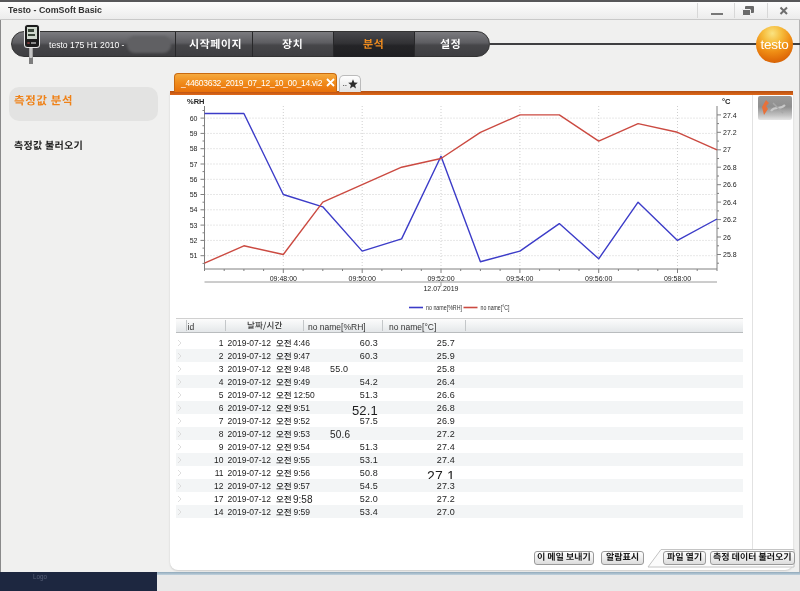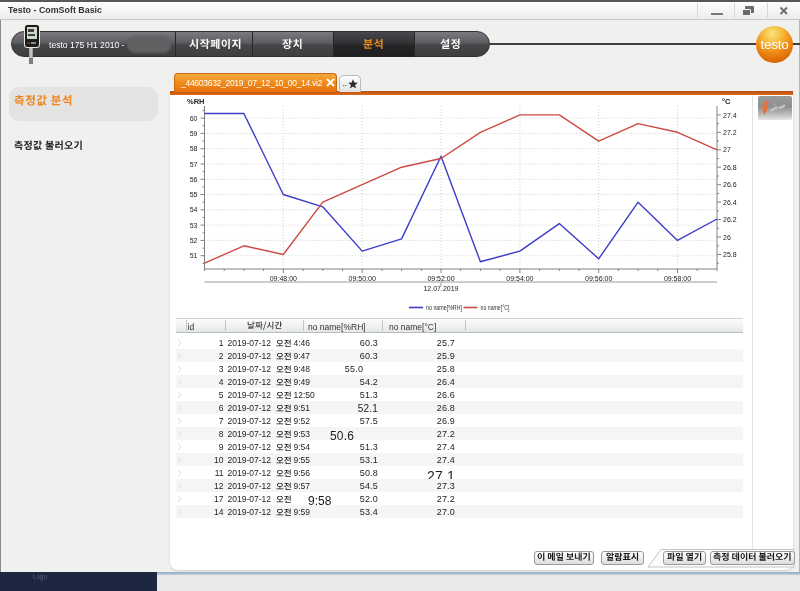--- a/index.html
+++ b/index.html
@@ -243,21 +243,21 @@
 <div class="abs" style="left:407px;top:351.2px;width:48px;font-size:9px;letter-spacing:0.2px;color:#1d1d1d;text-align:right">25.9</div>
 <svg class="abs" style="left:177px;top:366.0px" width="5" height="6">
     <path d="M1 0 L4 3 L1 6" stroke="#dadada" fill="none" stroke-width="0.9"></path>
   </svg>
 <div class="abs" style="left:190px;top:364.2px;width:33.5px;font-size:8.5px;color:#1d1d1d;text-align:right">3</div>
 <div class="abs" style="left:227.5px;top:364.2px;font-size:8.5px;color:#1d1d1d">2019-07-12</div>
 <svg class="abs" style="left:276px;top:364.4px" width="16" height="10" viewBox="0 -8.5 16 10">
     <use href="#oj" fill="#1d1d1d"></use>
   </svg>
 <div class="abs" style="left:293.5px;top:364.2px;font-size:8.5px;color:#1d1d1d">9:48</div>
-<div class="abs" style="left:330px;top:364.2px;width:48px;font-size:9px;letter-spacing:0.2px;color:#1d1d1d;text-align:center">55.0</div>
+<div class="abs" style="left:330px;top:364.2px;width:48px;font-size:9px;letter-spacing:0.2px;color:#1d1d1d;text-align:left">55.0</div>
 <div class="abs" style="left:407px;top:364.2px;width:48px;font-size:9px;letter-spacing:0.2px;color:#1d1d1d;text-align:right">25.8</div>
 <div class="abs" style="left:176px;top:375.0px;width:567px;height:13.0px;background:#f3f5f6"></div>
 <svg class="abs" style="left:177px;top:379.0px" width="5" height="6">
     <path d="M1 0 L4 3 L1 6" stroke="#dadada" fill="none" stroke-width="0.9"></path>
   </svg>
 <div class="abs" style="left:190px;top:377.2px;width:33.5px;font-size:8.5px;color:#1d1d1d;text-align:right">4</div>
 <div class="abs" style="left:227.5px;top:377.2px;font-size:8.5px;color:#1d1d1d">2019-07-12</div>
 <svg class="abs" style="left:276px;top:377.4px" width="16" height="10" viewBox="0 -8.5 16 10">
     <use href="#oj" fill="#1d1d1d"></use>
   </svg>
@@ -278,21 +278,21 @@
 <div class="abs" style="left:176px;top:401.0px;width:567px;height:13.0px;background:#f3f5f6"></div>
 <svg class="abs" style="left:177px;top:405.0px" width="5" height="6">
     <path d="M1 0 L4 3 L1 6" stroke="#dadada" fill="none" stroke-width="0.9"></path>
   </svg>
 <div class="abs" style="left:190px;top:403.2px;width:33.5px;font-size:8.5px;color:#1d1d1d;text-align:right">6</div>
 <div class="abs" style="left:227.5px;top:403.2px;font-size:8.5px;color:#1d1d1d">2019-07-12</div>
 <svg class="abs" style="left:276px;top:403.4px" width="16" height="10" viewBox="0 -8.5 16 10">
     <use href="#oj" fill="#1d1d1d"></use>
   </svg>
 <div class="abs" style="left:293.5px;top:403.2px;font-size:8.5px;color:#1d1d1d">9:51</div>
-<div class="abs" style="left:330px;top:403.2px;width:48px;font-size:10px;letter-spacing:0.2px;color:#1d1d1d;text-align:right">52.1</div>
+<div class="abs" style="left:330px;top:403.2px;width:48px;font-size:13px;letter-spacing:0.2px;color:#1d1d1d;text-align:right">52.1</div>
 <div class="abs" style="left:407px;top:403.2px;width:48px;font-size:9px;letter-spacing:0.2px;color:#1d1d1d;text-align:right">26.8</div>
 <svg class="abs" style="left:177px;top:418.0px" width="5" height="6">
     <path d="M1 0 L4 3 L1 6" stroke="#dadada" fill="none" stroke-width="0.9"></path>
   </svg>
 <div class="abs" style="left:190px;top:416.2px;width:33.5px;font-size:8.5px;color:#1d1d1d;text-align:right">7</div>
 <div class="abs" style="left:227.5px;top:416.2px;font-size:8.5px;color:#1d1d1d">2019-07-12</div>
 <svg class="abs" style="left:276px;top:416.4px" width="16" height="10" viewBox="0 -8.5 16 10">
     <use href="#oj" fill="#1d1d1d"></use>
   </svg>
 <div class="abs" style="left:293.5px;top:416.2px;font-size:8.5px;color:#1d1d1d">9:52</div>
@@ -301,21 +301,21 @@
 <div class="abs" style="left:176px;top:427.0px;width:567px;height:13.0px;background:#f3f5f6"></div>
 <svg class="abs" style="left:177px;top:431.0px" width="5" height="6">
     <path d="M1 0 L4 3 L1 6" stroke="#dadada" fill="none" stroke-width="0.9"></path>
   </svg>
 <div class="abs" style="left:190px;top:429.2px;width:33.5px;font-size:8.5px;color:#1d1d1d;text-align:right">8</div>
 <div class="abs" style="left:227.5px;top:429.2px;font-size:8.5px;color:#1d1d1d">2019-07-12</div>
 <svg class="abs" style="left:276px;top:429.4px" width="16" height="10" viewBox="0 -8.5 16 10">
     <use href="#oj" fill="#1d1d1d"></use>
   </svg>
 <div class="abs" style="left:293.5px;top:429.2px;font-size:8.5px;color:#1d1d1d">9:53</div>
-<div class="abs" style="left:318px;top:429.2px;width:48px;font-size:12px;letter-spacing:0.2px;color:#1d1d1d;text-align:center">50.6</div>
+<div class="abs" style="left:330px;top:429.2px;width:48px;font-size:10px;letter-spacing:0.2px;color:#1d1d1d;text-align:left">50.6</div>
 <div class="abs" style="left:407px;top:429.2px;width:48px;font-size:9px;letter-spacing:0.2px;color:#1d1d1d;text-align:right">27.2</div>
 <svg class="abs" style="left:177px;top:444.0px" width="5" height="6">
     <path d="M1 0 L4 3 L1 6" stroke="#dadada" fill="none" stroke-width="0.9"></path>
   </svg>
 <div class="abs" style="left:190px;top:442.2px;width:33.5px;font-size:8.5px;color:#1d1d1d;text-align:right">9</div>
 <div class="abs" style="left:227.5px;top:442.2px;font-size:8.5px;color:#1d1d1d">2019-07-12</div>
 <svg class="abs" style="left:276px;top:442.4px" width="16" height="10" viewBox="0 -8.5 16 10">
     <use href="#oj" fill="#1d1d1d"></use>
   </svg>
 <div class="abs" style="left:293.5px;top:442.2px;font-size:8.5px;color:#1d1d1d">9:54</div>
@@ -357,21 +357,21 @@
 <div class="abs" style="left:330px;top:481.2px;width:48px;font-size:9px;letter-spacing:0.2px;color:#1d1d1d;text-align:right">54.5</div>
 <div class="abs" style="left:407px;top:481.2px;width:48px;font-size:9px;letter-spacing:0.2px;color:#1d1d1d;text-align:right">27.3</div>
 <svg class="abs" style="left:177px;top:496.0px" width="5" height="6">
     <path d="M1 0 L4 3 L1 6" stroke="#dadada" fill="none" stroke-width="0.9"></path>
   </svg>
 <div class="abs" style="left:190px;top:494.2px;width:33.5px;font-size:8.5px;color:#1d1d1d;text-align:right">17</div>
 <div class="abs" style="left:227.5px;top:494.2px;font-size:8.5px;color:#1d1d1d">2019-07-12</div>
 <svg class="abs" style="left:276px;top:494.4px" width="16" height="10" viewBox="0 -8.5 16 10">
     <use href="#oj" fill="#1d1d1d"></use>
   </svg>
-<div class="abs" style="left:308px;top:494.2px;font-size:12px;color:#1d1d1d">9:58</div>
+<div class="abs" style="left:293px;top:494.2px;font-size:10px;color:#1d1d1d">9:58</div>
 <div class="abs" style="left:330px;top:494.2px;width:48px;font-size:9px;letter-spacing:0.2px;color:#1d1d1d;text-align:right">52.0</div>
 <div class="abs" style="left:407px;top:494.2px;width:48px;font-size:9px;letter-spacing:0.2px;color:#1d1d1d;text-align:right">27.2</div>
 <div class="abs" style="left:176px;top:505.0px;width:567px;height:13.0px;background:#f3f5f6"></div>
 <svg class="abs" style="left:177px;top:509.0px" width="5" height="6">
     <path d="M1 0 L4 3 L1 6" stroke="#dadada" fill="none" stroke-width="0.9"></path>
   </svg>
 <div class="abs" style="left:190px;top:507.2px;width:33.5px;font-size:8.5px;color:#1d1d1d;text-align:right">14</div>
 <div class="abs" style="left:227.5px;top:507.2px;font-size:8.5px;color:#1d1d1d">2019-07-12</div>
 <svg class="abs" style="left:276px;top:507.4px" width="16" height="10" viewBox="0 -8.5 16 10">
     <use href="#oj" fill="#1d1d1d"></use>

